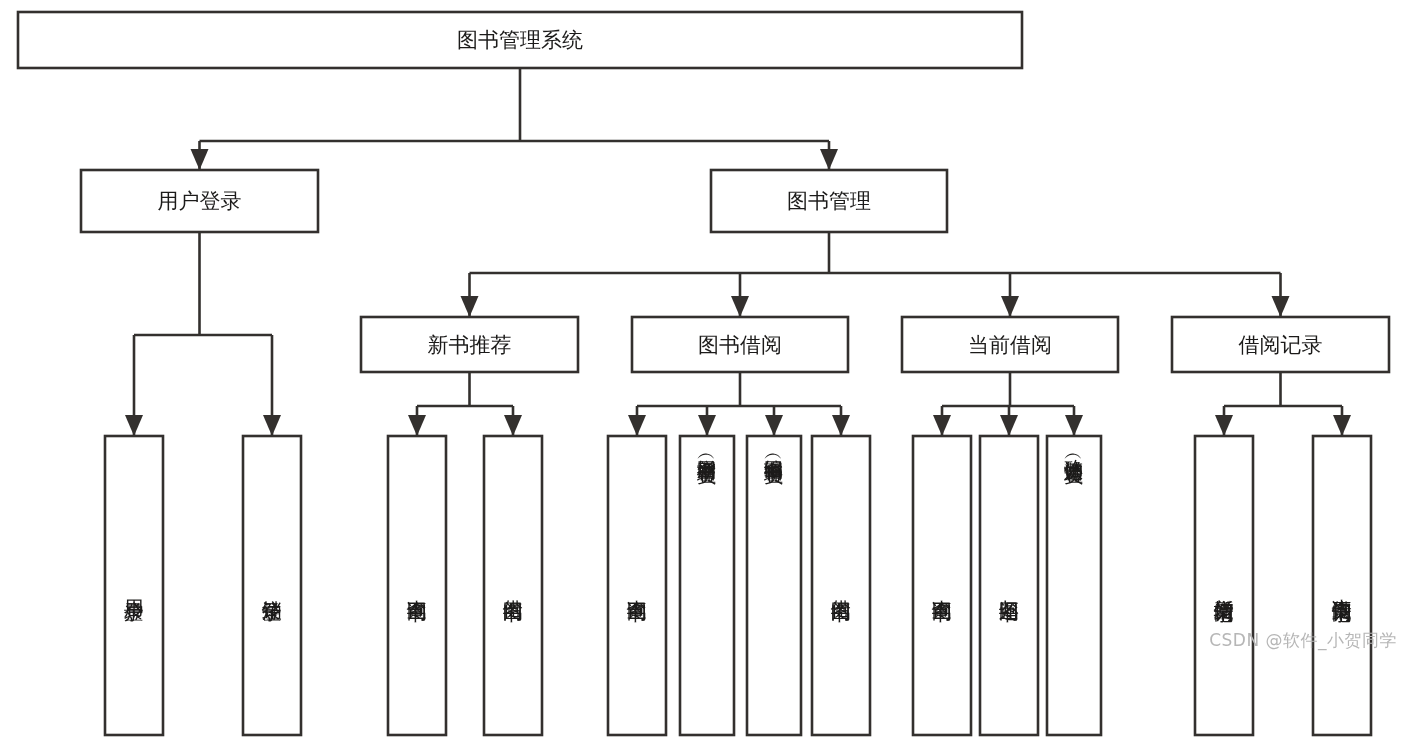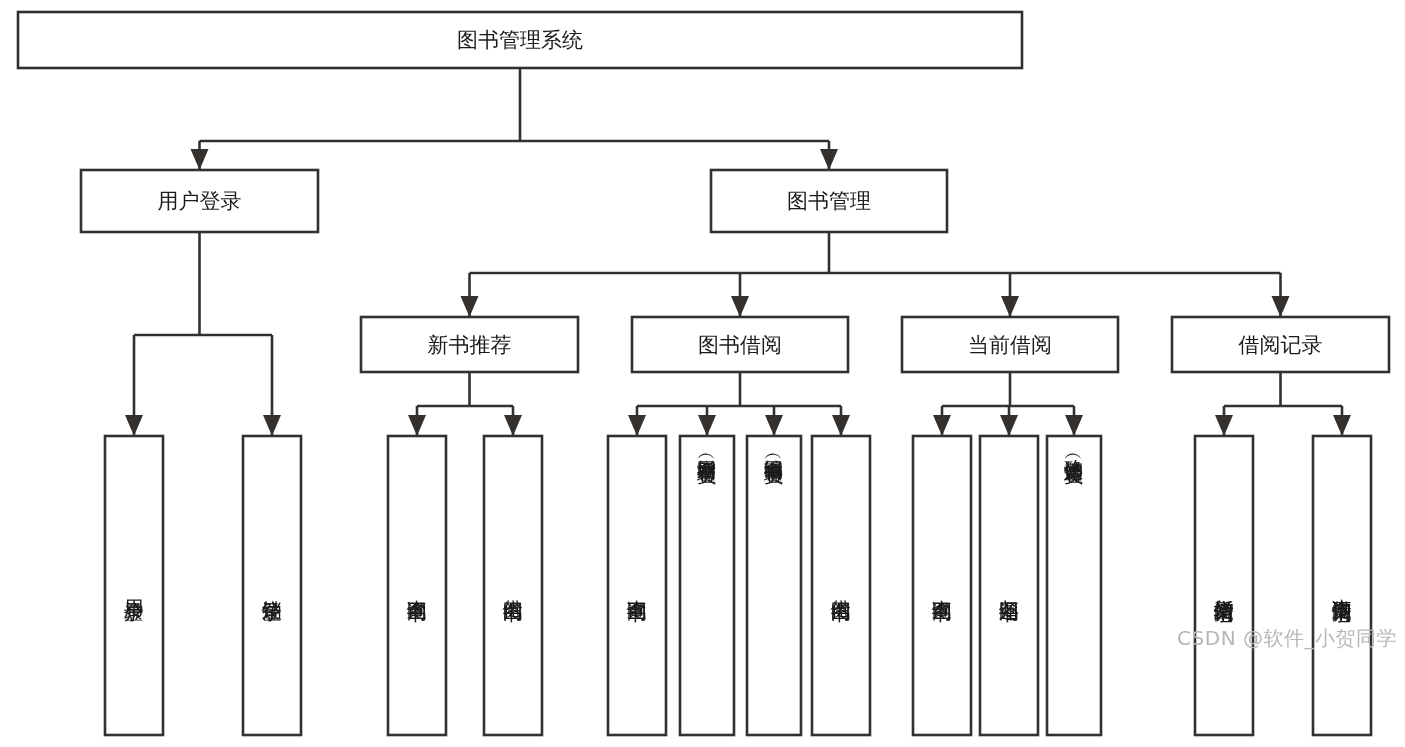--- a/index.html
+++ b/index.html
@@ -63,21 +63,21 @@
     display: flex;
     align-items: center;
     justify-content: center;
     pointer-events: none;
   }
   .watermark {
     position: absolute;
     right: 8px;
     bottom: 6px;
     font-family: "DejaVu Sans", "Liberation Sans", sans-serif;
-    font-size: 20px;
+    font-size: 17px;
     color: #b6b6b6;
     letter-spacing: 0.5px;
     white-space: nowrap;
   }
 </style>
 </head>
 <body>
 
 <div id="diagram-root">
 

